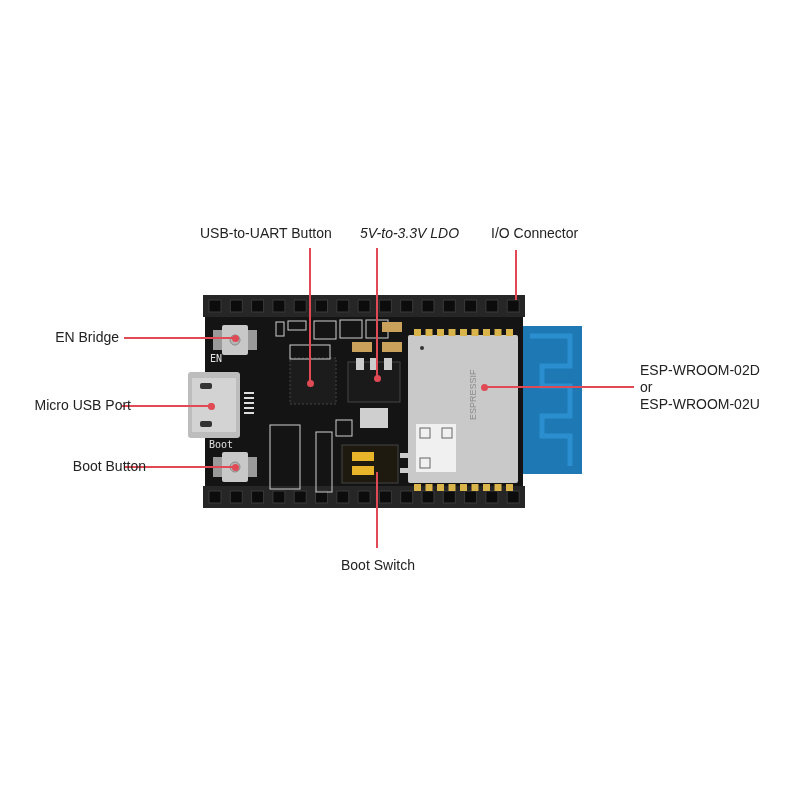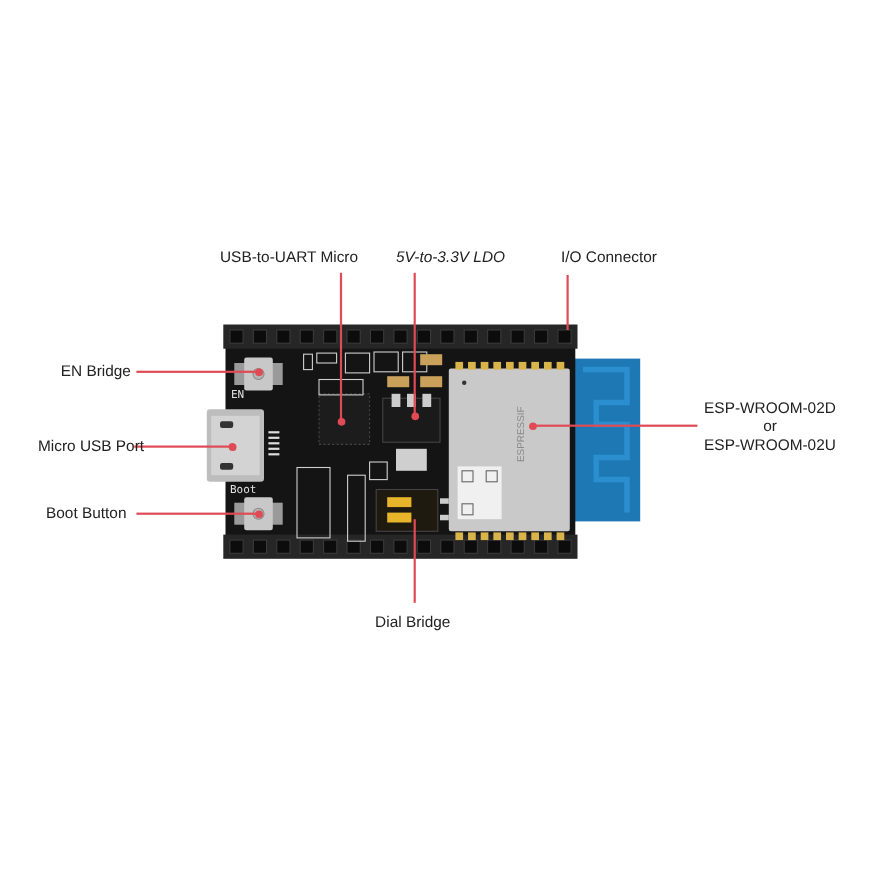--- a/index.html
+++ b/index.html
@@ -1,19 +1,19 @@
 <!DOCTYPE html>
 <html><head>
 <meta charset="utf-8">
 <style>
   html, body { margin: 0; padding: 0; background: #ffffff; }
   body { width: 800px; height: 800px; position: relative; overflow: hidden; font-family: "Liberation Sans", sans-serif; }
   .label { position: absolute; font-size: 14px; color: #222; white-space: nowrap; line-height: 17px; }
   .label.right { text-align: right; }
-  .label.center { text-align: center; }
+  .label.center { }
   .line { position: absolute; background: #e04a55; }
   .dot { position: absolute; width: 7px; height: 7px; border-radius: 50%; background: #e04a55; margin: -3px 0 0 -3px; }
   svg { position: absolute; left: 0; top: 0; }
 </style>
 </head>
 <body>
 
 <svg width="800" height="800" viewBox="0 0 800 800">
 
   <g>
@@ -167,24 +167,24 @@
 <div class="dot" style="left:211px;top:406px;"></div>
 
 <div class="line" style="left:124px;top:466px;width:110px;height:2px;"></div>
 <div class="dot" style="left:235px;top:467px;"></div>
 
 <div class="line" style="left:484px;top:386px;width:150px;height:2px;"></div>
 <div class="dot" style="left:484px;top:387px;"></div>
 
 <div class="line" style="left:376px;top:472px;width:2px;height:76px;"></div>
 
-<div class="label" style="left:200px;top:225px;">USB-to-UART Micro</div>
+<div class="label" style="left:200px;top:225px;">USB-to-UART Button</div>
 <div class="label" style="left:360px;top:225px;font-style:italic;">5V-to-3.3V LDO</div>
-<div class="label" style="left:510px;top:225px;">I/O Connector</div>
+<div class="label" style="left:491px;top:225px;">I/O Connector</div>
 <div class="label right" style="right:681px;top:329px;">EN Bridge</div>
 <div class="label right" style="right:669px;top:397px;">Micro USB Port</div>
-<div class="label right" style="right:685px;top:458px;">Boot Button</div>
+<div class="label right" style="right:654px;top:458px;">Boot Button</div>
 <div class="label center" style="left:640px;top:362px;width:120px;">
   <div>ESP-WROOM-02D</div>
   <div>or</div>
   <div>ESP-WROOM-02U</div>
 </div>
-<div class="label" style="left:341px;top:557px;">Dial Bridge</div>
+<div class="label" style="left:341px;top:557px;">Boot Switch</div>
 
 </body></html>

